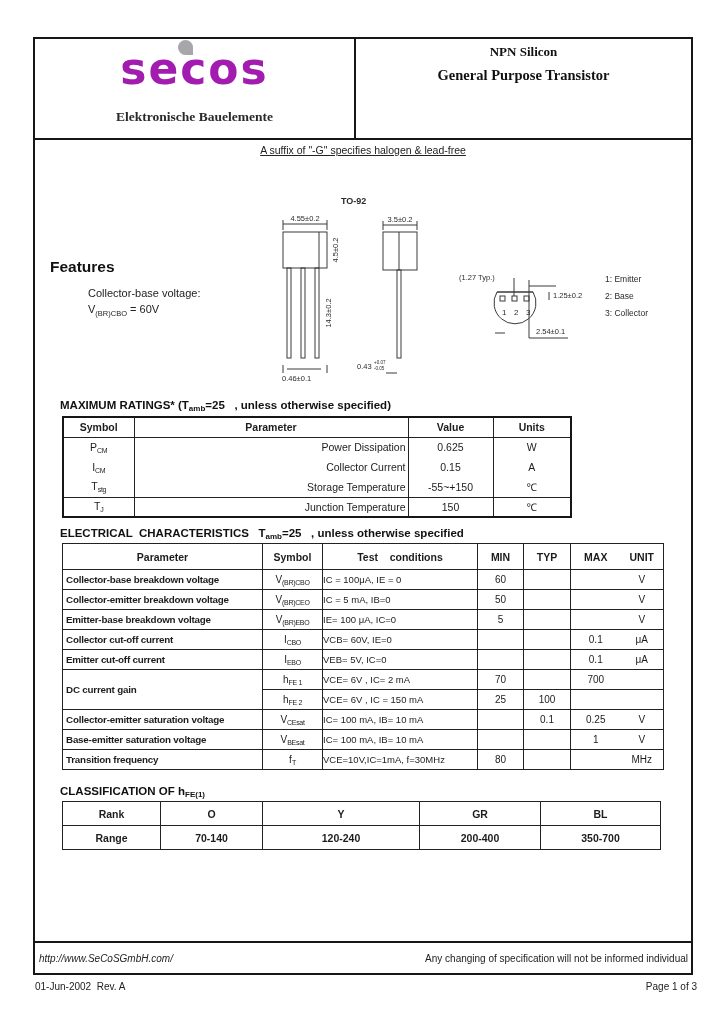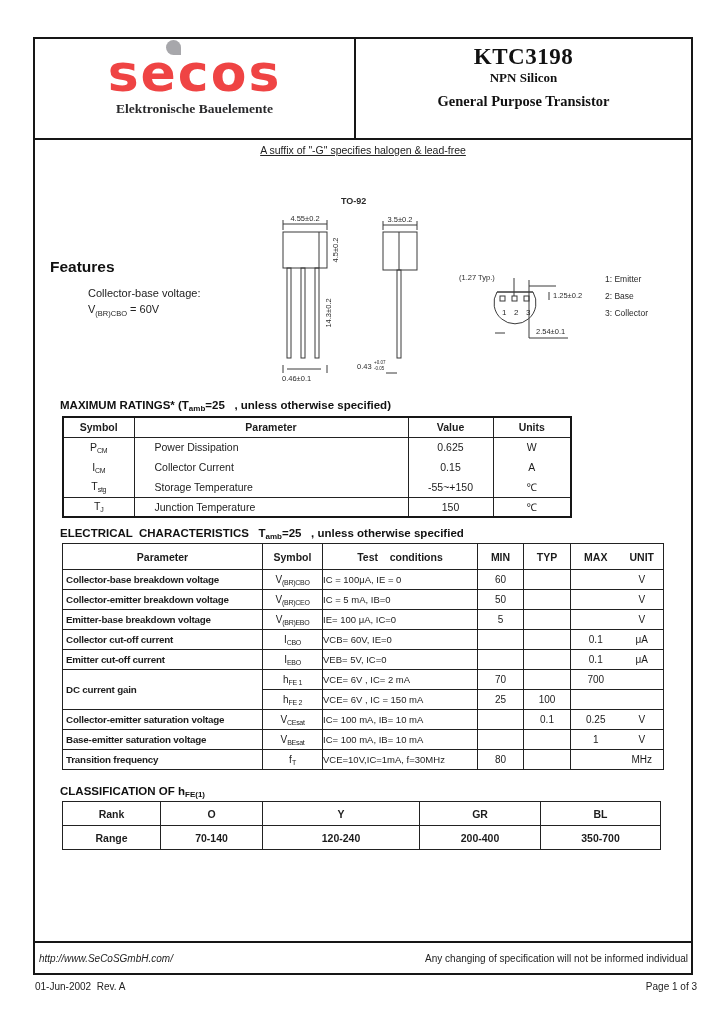--- a/index.html
+++ b/index.html
@@ -9,25 +9,25 @@
     font-family:"Liberation Sans", sans-serif; color:#1c1c1c; overflow:hidden;
   }
   .abs { position:absolute; }
   .sheet { left:33px; top:37px; width:660px; height:938px; border:2px solid #161616; }
   .hline { border-top:2px solid #161616; height:0; }
   .vline { border-left:2px solid #161616; width:0; }
 
   
   .logo-cell { left:35px; top:39px; width:319px; height:99px; text-align:center; }
   .logo-word { position:relative; display:inline-block; margin-top:8px;
-    font-family:"DejaVu Sans", sans-serif; font-weight:bold; font-size:52px;
-    letter-spacing:2px; color:#ef4444; line-height:1; }
+    font-family:"DejaVu Sans", sans-serif; font-weight:bold; font-size:44px;
+    letter-spacing:2px; color:#a21caf; line-height:1; }
   .logo-wedge { position:absolute; left:58px; top:-7px; width:15px; height:15px;
     background:#a7a7ab; border-radius:100% 100% 0 100%; }
-  .logo-sub { font-family:"Liberation Serif", serif; font-weight:bold; font-size:13.5px; color:#2a2a2c; margin-top:2px;text-align:center; }
+  .logo-sub { font-family:"Liberation Serif", serif; font-weight:bold; font-size:13.5px; color:#2a2a2c; margin-top:18px;text-align:center; }
   .title-cell { left:356px; top:44px; width:335px; height:94px; text-align:center;
     font-family:"Liberation Serif", serif; font-weight:bold; color:#111; }
   .part-no { font-size:23px; letter-spacing:0.5px; }
   .t-line1 { font-size:13px; margin-top:0; }
   .t-line2 { font-size:14.5px; margin-top:7px; }
 
   .rohs { left:35px; top:144px; width:656px; text-align:center; font-size:10.5px; color:#222; }
   .rohs div { text-decoration:underline; margin-bottom:3px; }
 
   
@@ -40,21 +40,21 @@
 
   
   table { border-collapse:collapse; table-layout:fixed; }
   td,th { border:1px solid #222; font-size:10.5px; color:#1c1c1c; text-align:center;
     padding:1px 2px; overflow:hidden; white-space:nowrap; }
   th { font-weight:bold; }
   .sym-sub sub { font-size:7px; vertical-align:-2px; letter-spacing:-0.3px; }
 
   .mr-table { left:62px; top:416px; width:508px; }
   .mr-table table { width:508px; border:2px solid #161616; }
-  .mr-table td.param { text-align:left; padding-left:20px; }
+  .mr-table td.param { text-align:right; padding-left:10px; }
   .mr-table tr.noline td { border-top:none; border-bottom:none; }
   .mr-table tr.topline td { border-top:1.5px solid #222; }
   .mr-table td, .mr-table th { height:20px; }
 
   .ec-table { left:62px; top:543px; width:601px; }
   .ec-table table { width:601px; border:1.5px solid #222; border-right:none; }
   .ec-table td.param { text-align:left; font-weight:bold; font-size:9.8px; padding-left:3px; letter-spacing:-0.2px; }
   .ec-table td.cond { text-align:left; font-size:9.5px; padding-left:0; }
   .ec-table th { height:26px; font-size:10.5px; }
   .ec-table td { height:20px; font-size:10px; }
@@ -85,21 +85,20 @@
 
   <div class="abs logo-cell">
     <div class="logo-word">
       <span>secos</span>
       <span class="logo-wedge"></span>
     </div>
     <div class="logo-sub">Elektronische Bauelemente</div>
   </div>
 
   <div class="abs title-cell">
-    <div class="part-no">KTC3198</div>
     <div class="t-line1">NPN Silicon</div>
     <div class="t-line2">General Purpose Transistor</div>
   </div>
 
   <div class="abs rohs">
     <div>A suffix of "-G" specifies halogen &amp; lead-free</div>
   </div>
 
   <div class="abs features-h">Features</div>
   <div class="abs features-b">

